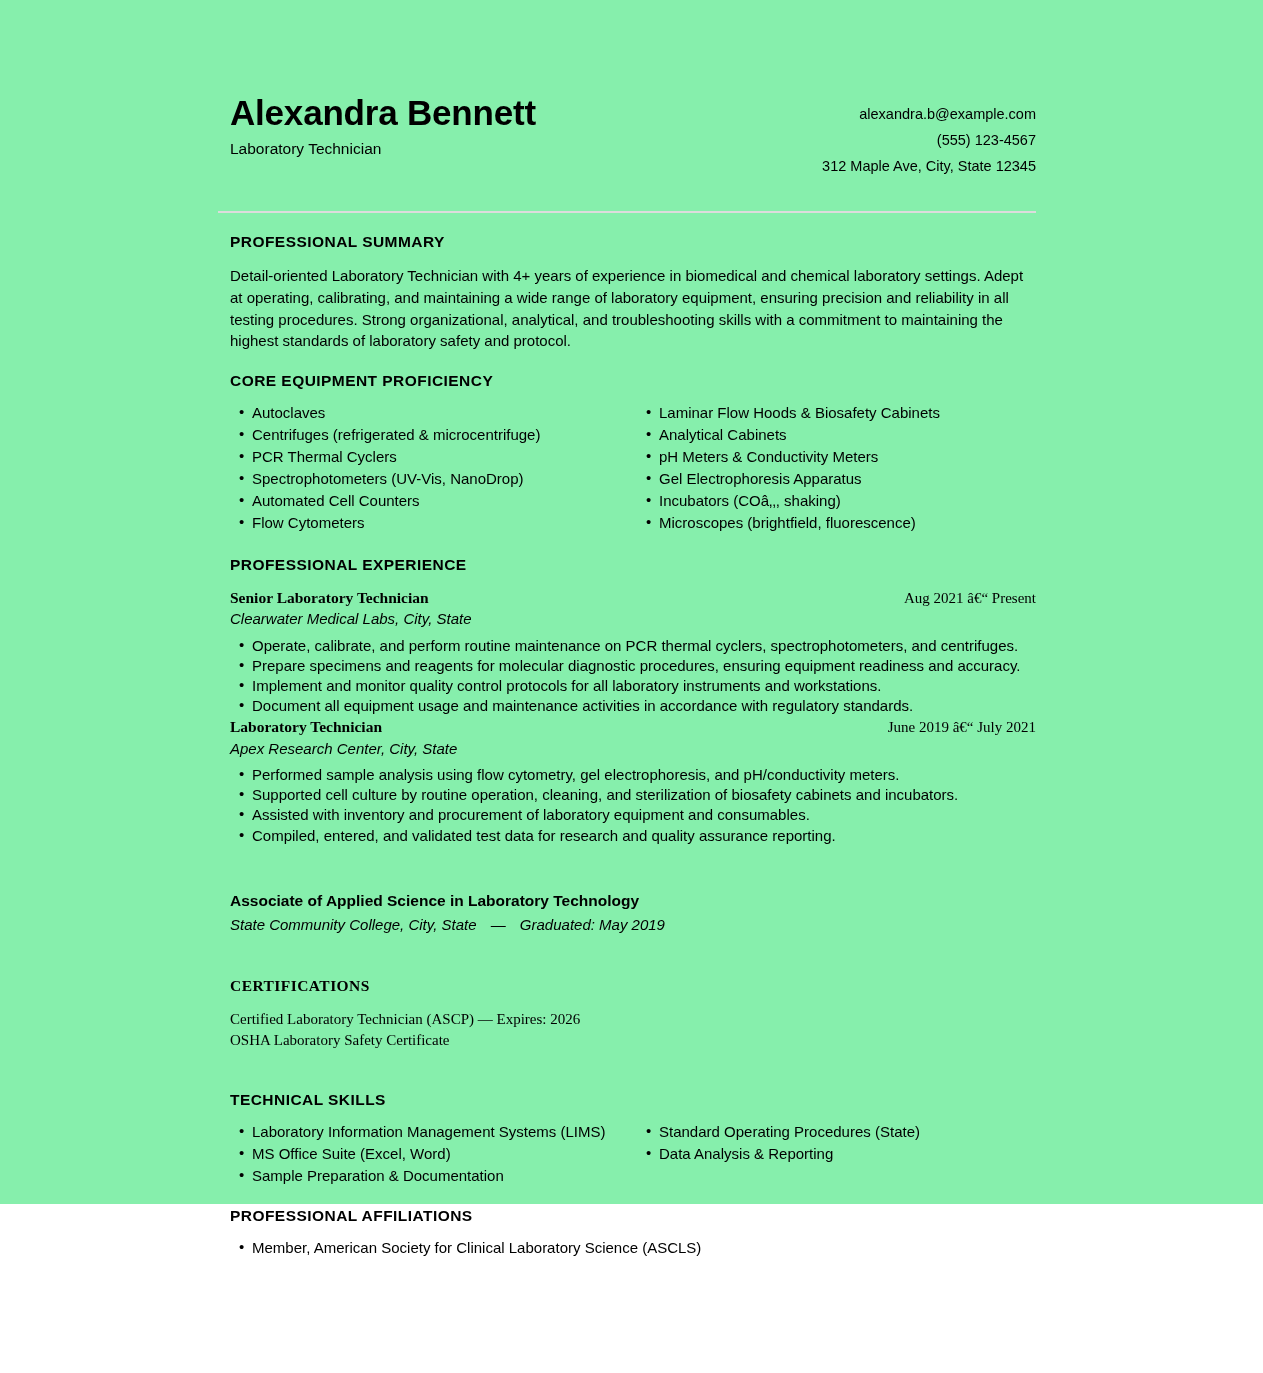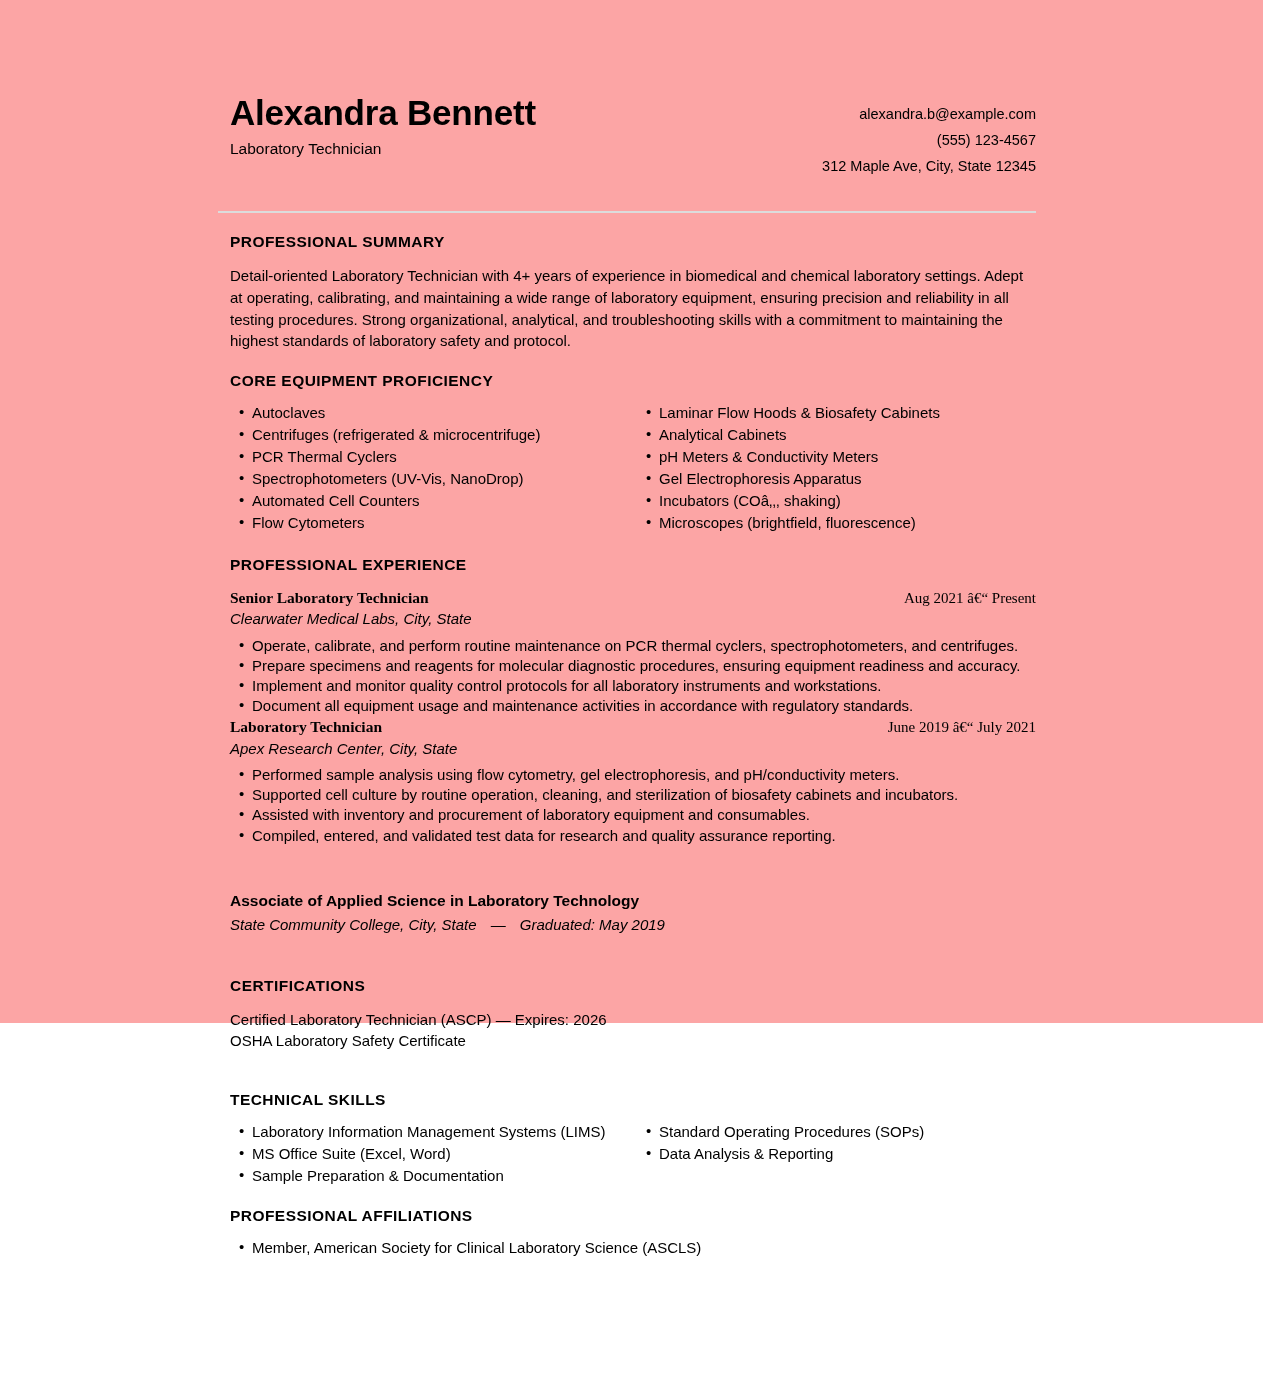--- a/index.html
+++ b/index.html
@@ -11,22 +11,22 @@
   body {
     width: 1263px;
     height: 1373px;
     font-family: "Liberation Sans", sans-serif;
     color: #000000;
     overflow: hidden;
   }
   .page {
     position: relative;
     width: 1263px;
-    height: 1023px;
-    background: #fca5a5;
+    height: 1204px;
+    background: #86efac;
   }
   .content {
     position: absolute;
     left: 230px;
     top: 88px;
     width: 806px;
   }
 
   
   .header {
@@ -236,39 +236,39 @@
 
     <div class="section" style="margin-top:46px;">
       <div class="edu-degree">Associate of Applied Science in Laboratory Technology</div>
       <div class="edu-meta">
         <span>State Community College, City, State</span>
         <span class="edu-sep">—</span>
         <span>Graduated: May 2019</span>
       </div>
     </div>
 
-    <div class="section" style="margin-top:42px;">
+    <div class="section" style="margin-top:42px;font-family:Liberation Serif, serif;">
       <div class="section-heading">CERTIFICATIONS</div>
       <div class="cert-line">Certified Laboratory Technician (ASCP) — Expires: 2026</div>
       <div class="cert-line">OSHA Laboratory Safety Certificate</div>
     </div>
 
     <div class="section" style="margin-top:40px;">
       <div class="section-heading">TECHNICAL SKILLS</div>
       <div class="two-col">
         <div class="col-left">
           <ul class="bullets">
             <li>Laboratory Information Management Systems (LIMS)</li>
             <li>MS Office Suite (Excel, Word)</li>
             <li>Sample Preparation &amp; Documentation</li>
           </ul>
         </div>
         <div class="col-right">
           <ul class="bullets">
-            <li>Standard Operating Procedures (SOPs)</li>
+            <li>Standard Operating Procedures (State)</li>
             <li>Data Analysis &amp; Reporting</li>
           </ul>
         </div>
       </div>
     </div>
 
     <div class="section" style="margin-top:18px;">
       <div class="section-heading">PROFESSIONAL AFFILIATIONS</div>
       <ul class="bullets">
         <li>Member, American Society for Clinical Laboratory Science (ASCLS)</li>

